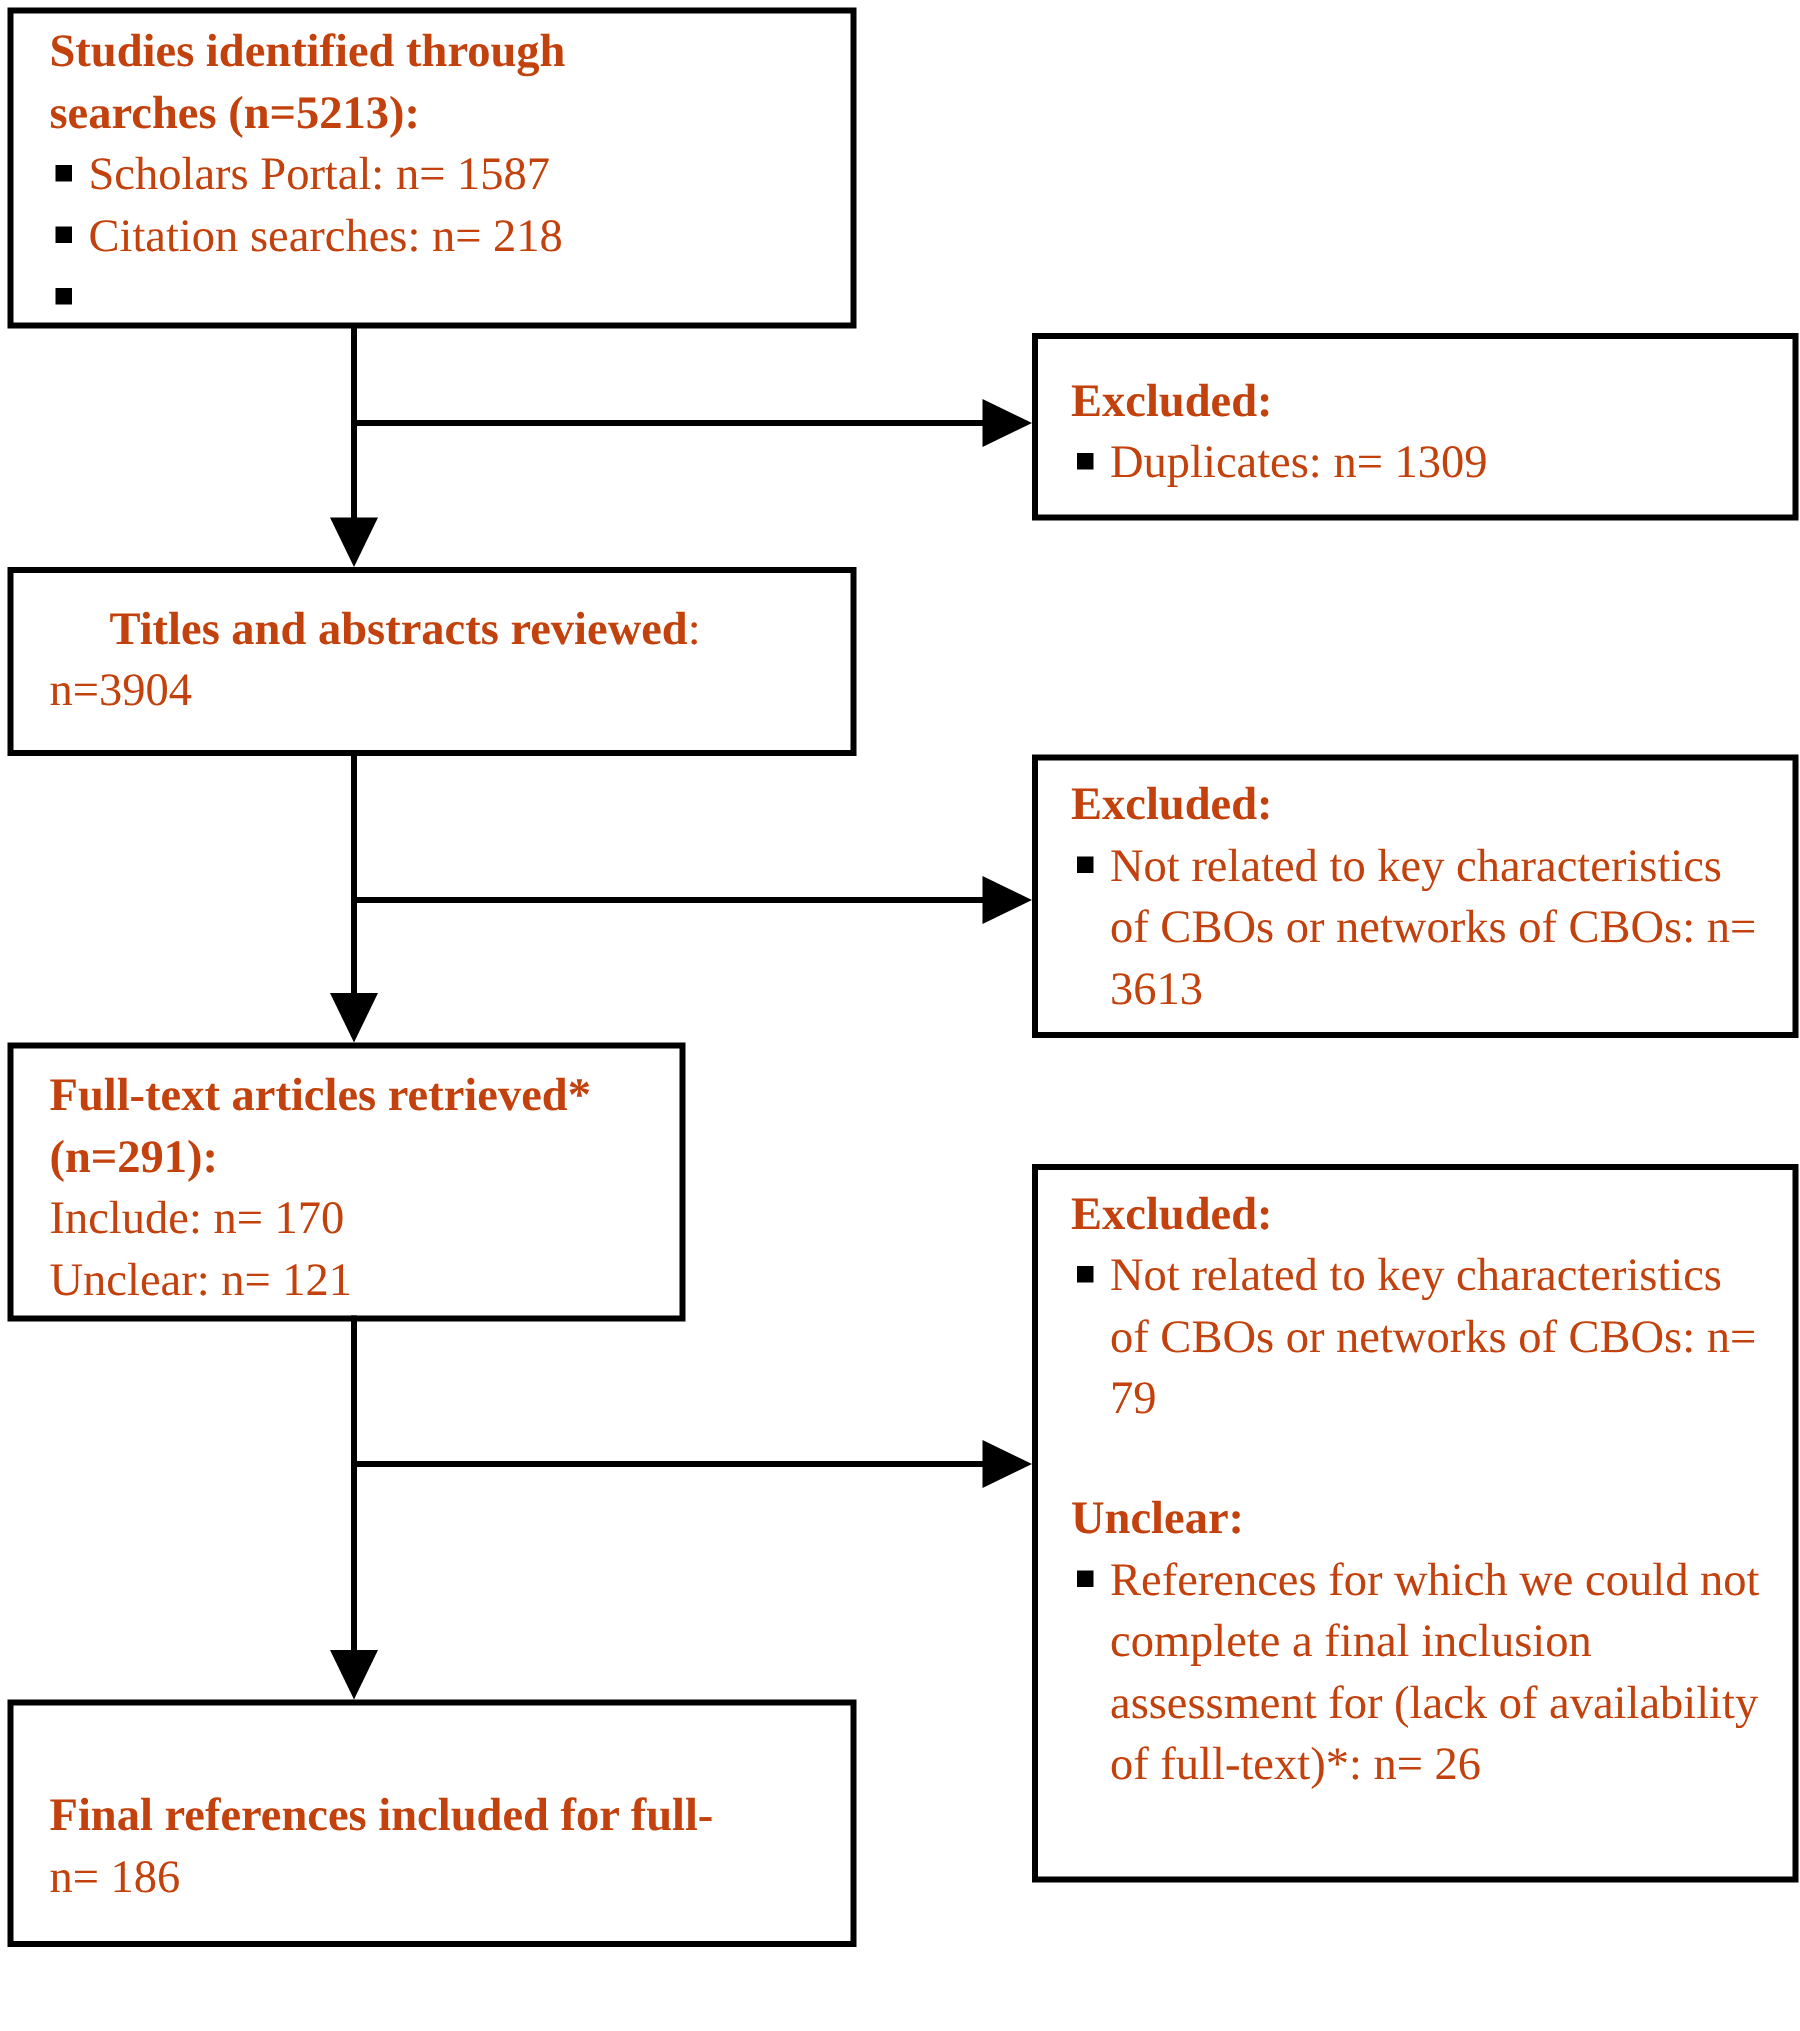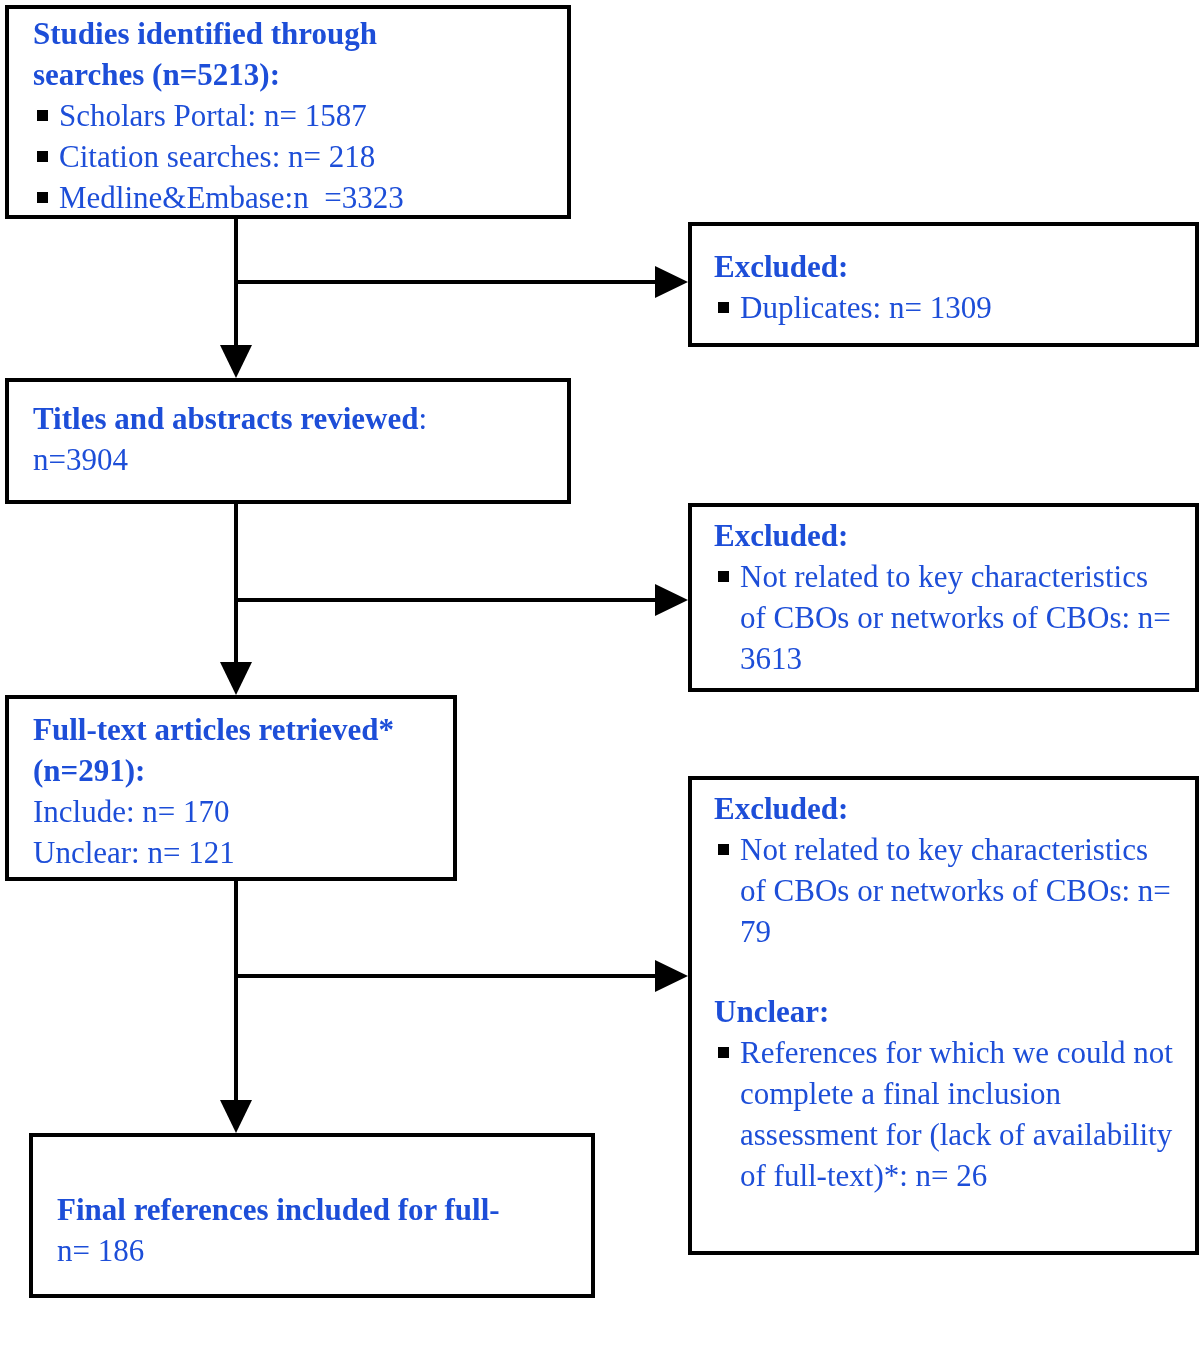--- a/index.html
+++ b/index.html
@@ -6,34 +6,34 @@
     margin: 0;
     padding: 0;
     background: #ffffff;
   }
   .canvas {
     position: relative;
     width: 1200px;
     height: 1354px;
     background: #ffffff;
     font-family: "Liberation Serif", "DejaVu Serif", serif;
-    color: #1d4ed8;
+    color: #c2410c;
     font-size: 31px;
     line-height: 41px;
     text-decoration: underline;
   }
   .box {
     position: absolute;
     box-sizing: border-box;
     border: 4px solid #000000;
     background: #ffffff;
   }
   .box-left  { padding: 4px 14px 0 24px; }
   .box-right { padding: 8px 18px 0 22px; }
-  .bold { font-weight: bold; }
+  .bold { font-weight: bold; margin-left: 40px; }
   .title-line { font-weight: bold; white-space: pre-wrap; }
   .plain-line { white-space: pre-wrap; }
   .bullet-item { display: flex; align-items: flex-start; }
   .bullet-marker {
     flex: 0 0 auto;
     width: 11px;
     height: 11px;
     background: #000000;
     margin: 15px 0 0 4px;
   }
@@ -79,21 +79,20 @@
     <div class="bullet-item">
       <span class="bullet-marker"></span>
       <span class="bullet-text">Scholars Portal: n= 1587</span>
     </div>
     <div class="bullet-item">
       <span class="bullet-marker"></span>
       <span class="bullet-text">Citation searches: n= 218</span>
     </div>
     <div class="bullet-item">
       <span class="bullet-marker"></span>
-      <span class="bullet-text">Medline&amp;Embase:n  =3323</span>
     </div>
   </div>
 
   <div class="box box-right" style="left:688px; top:222px; width:511px; height:125px; padding-top:20px;">
     <div class="title-line">Excluded:</div>
     <div class="bullet-item">
       <span class="bullet-marker"></span>
       <span class="bullet-text">Duplicates: n= 1309</span>
     </div>
   </div>
@@ -126,21 +125,21 @@
       <span class="bullet-marker"></span>
       <span class="bullet-text">Not related to key characteristics of CBOs or networks of CBOs: n= 79</span>
     </div>
     <div class="title-line" style="margin-top:39px;">Unclear:</div>
     <div class="bullet-item">
       <span class="bullet-marker"></span>
       <span class="bullet-text">References for which we could not complete a final inclusion assessment for (lack of availability of full-text)*: n= 26</span>
     </div>
   </div>
 
-  <div class="box box-left" style="left:5px; top:1133px; width:566px; height:165px; padding-top:52px;margin-left:24px;">
+  <div class="box box-left" style="left:5px; top:1133px; width:566px; height:165px; padding-top:52px;">
     <div class="title-line">Final references included for full-</div>
     <div class="plain-line">n= 186</div>
   </div>
 
   <div class="vline" style="left:234px; top:216px; height:132px;"></div>
   <div class="arrow-down" style="left:220px; top:345px;"></div>
 
   <div class="hline" style="left:234px; top:280px; width:424px;"></div>
   <div class="arrow-right" style="left:655px; top:266px;"></div>
 

